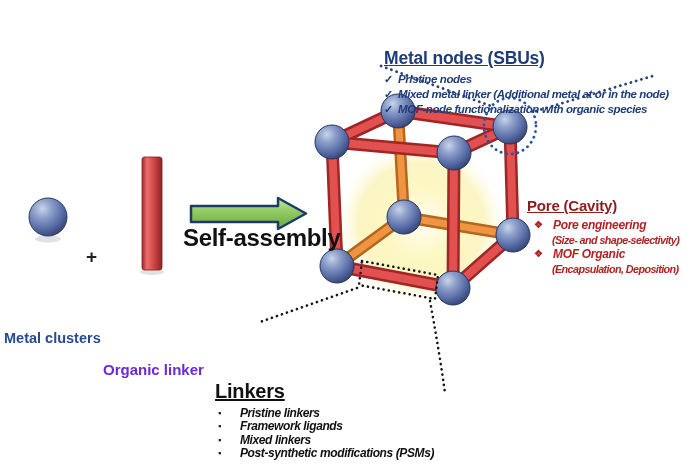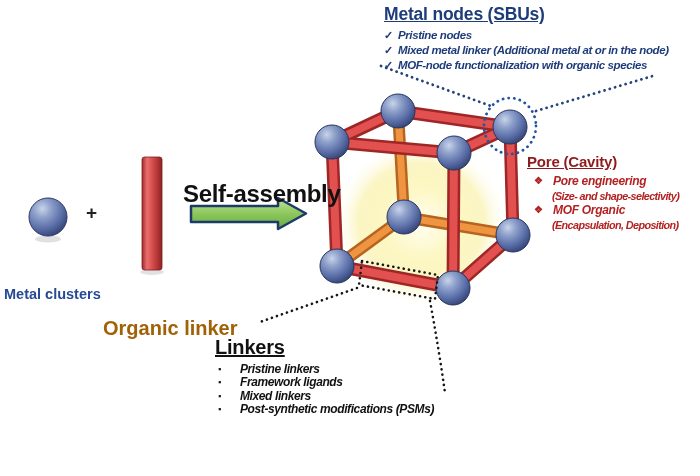--- a/index.html
+++ b/index.html
@@ -1,19 +1,19 @@
 <!DOCTYPE html>
 <html><head>
 <meta charset="utf-8">
 <style>
   html,body{margin:0;padding:0;background:#ffffff;}
   #stage{position:relative;width:700px;height:476px;background:#ffffff;overflow:hidden;
          font-family:"Liberation Sans", sans-serif;}
   #stage svg{position:absolute;left:0;top:0;}
-  .abs{position:absolute;white-space:nowrap;}
+  .abs{position:absolute;white-space:nowrap;margin-top:44px;}
 
   
   #metal-nodes-block{left:384px;top:4px;}
   .h-navy{font-size:17.5px;font-weight:bold;color:#1e3c7a;text-decoration:underline;letter-spacing:-0.2px;margin-bottom:3px;}
   .check-row{display:flex;font-size:11.5px;font-weight:bold;font-style:italic;color:#1e3c7a;
              letter-spacing:-0.4px;line-height:15px;}
   .chk{width:14px;flex:0 0 14px;font-style:normal;font-size:11px;letter-spacing:0;}
 
   
   #pore-block{left:527px;top:153px;width:178px;}
@@ -26,21 +26,21 @@
 
   
   #linkers-block{left:215px;top:336px;}
   .h-black{font-size:20px;font-weight:bold;color:#111111;text-decoration:underline;letter-spacing:-0.2px;margin-bottom:4px;}
   .link-row{display:flex;font-size:12px;font-weight:bold;font-style:italic;color:#111111;
             letter-spacing:-0.4px;line-height:13.4px;}
   .sqb{width:25px;flex:0 0 25px;padding-left:3px;box-sizing:border-box;font-style:normal;font-size:9px;line-height:13.4px;}
 
   
   #metal-clusters-label{left:4px;top:286px;font-size:14.5px;font-weight:bold;color:#274a94;}
-  #organic-linker-label{left:103px;top:317px;font-size:20px;font-weight:bold;color:#a16207;}
+  #organic-linker-label{left:103px;top:317px;font-size:15px;font-weight:bold;color:#6d28d9;}
   #plus-sign{left:86px;top:202px;font-size:19px;font-weight:bold;color:#222222;}
   #self-assembly-label{left:183px;top:180px;font-size:24px;font-weight:bold;color:#111111;letter-spacing:-0.3px;}
 
   
   #title-box{left:297px;top:441px;width:318px;height:35px;background:#fbecdb;
              display:flex;align-items:center;justify-content:center;
              font-size:20px;font-weight:bold;white-space:pre;letter-spacing:-0.2px;}
   .c-blue{color:#2d5ca6;}
   .c-orange{color:#ee7422;}
   .c-dark{color:#1a1a1a;}

